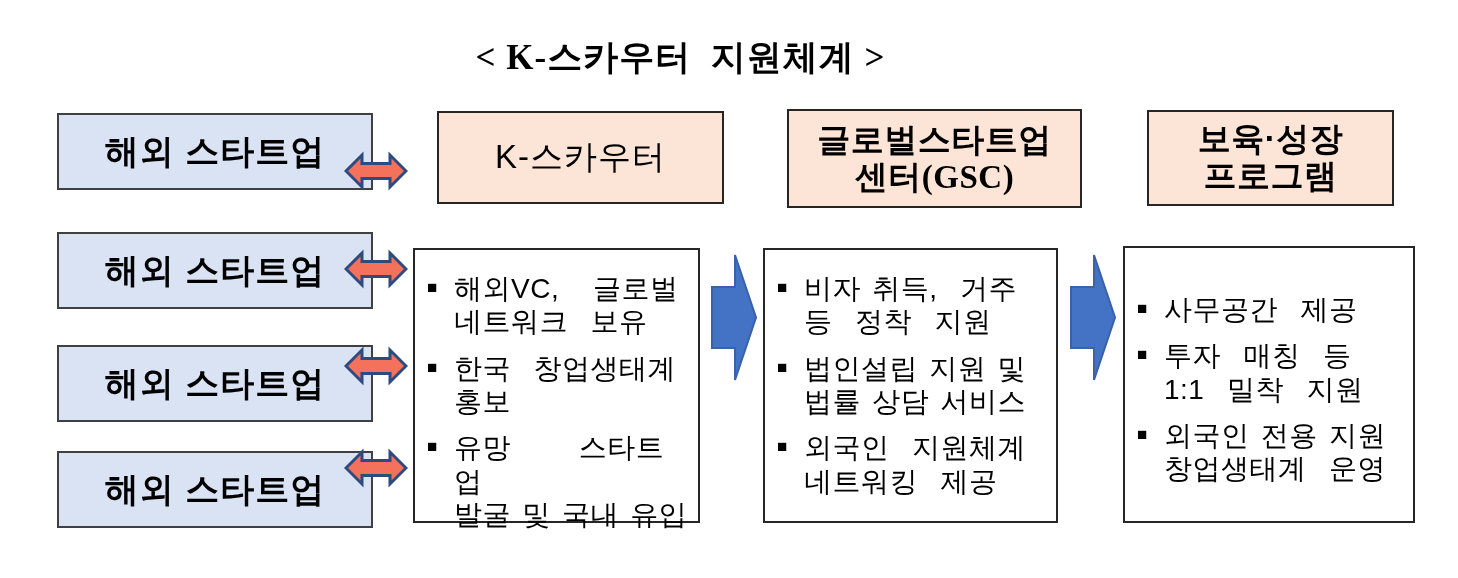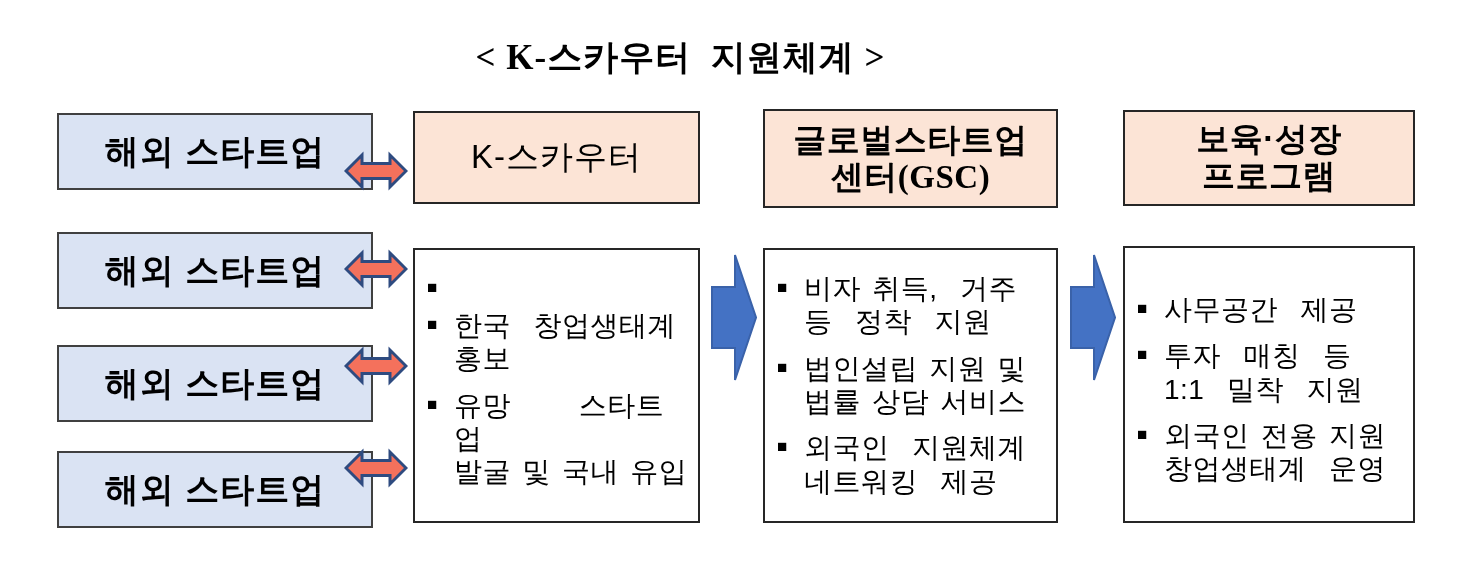--- a/index.html
+++ b/index.html
@@ -82,24 +82,25 @@
   .header-box {
     position: absolute;
     background: var(--header-fill);
     border: 2px solid var(--box-border);
     display: flex; align-items: center; justify-content: center;
     text-align: center;
     font-size: 33px; font-weight: bold;
     line-height: 1.12;
     white-space: pre-line;
     letter-spacing: 0.5px;
+    margin-left: 24px;
   }
   .header-box.c2 { left: 413px; top: 111px; width: 287px; height: 93px; font-weight: 500; letter-spacing: 1px; }
   .header-box.c3 { left: 763px; top: 109px; width: 295px; height: 99px; font-family: Liberation Serif, serif; }
-  .header-box.c4 { left: 1123px; top: 110px; width: 292px; height: 96px; }
+  .header-box.c4 { left: 1123px; top: 110px; width: 247px; height: 96px; }
 
   .content-box {
     position: absolute;
     background: #ffffff;
     border: 2px solid var(--box-border);
     padding: 22px 8px 0 12px;
   }
   .content-box.c2 { left: 413px; top: 248px; width: 287px; height: 275px; }
   .content-box.c3 { left: 763px; top: 248px; width: 295px; height: 275px; }
   .content-box.c4 { left: 1123px; top: 246px; width: 292px; height: 277px; padding-top: 45px; }
@@ -163,20 +164,22 @@
         <path d="M2,21 L18,5 V13.5 H46 V5 L62,21 L46,37 V28.5 H18 V37 Z"></path>
       </svg>
   </div>
 
   <div class="header-box c2">
     <span>K-스카우터</span>
   </div>
   <div class="content-box c2">
     <div class="bullet">
       <span class="sq">■</span>
+      <div class="btext">해외VC,   글로벌
+네트워크  보유</div>
     </div>
     <div class="bullet">
       <span class="sq">■</span>
       <div class="btext">한국  창업생태계
 홍보</div>
     </div>
     <div class="bullet">
       <span class="sq">■</span>
       <div class="btext">유망      스타트업
 발굴 및 국내 유입</div>

